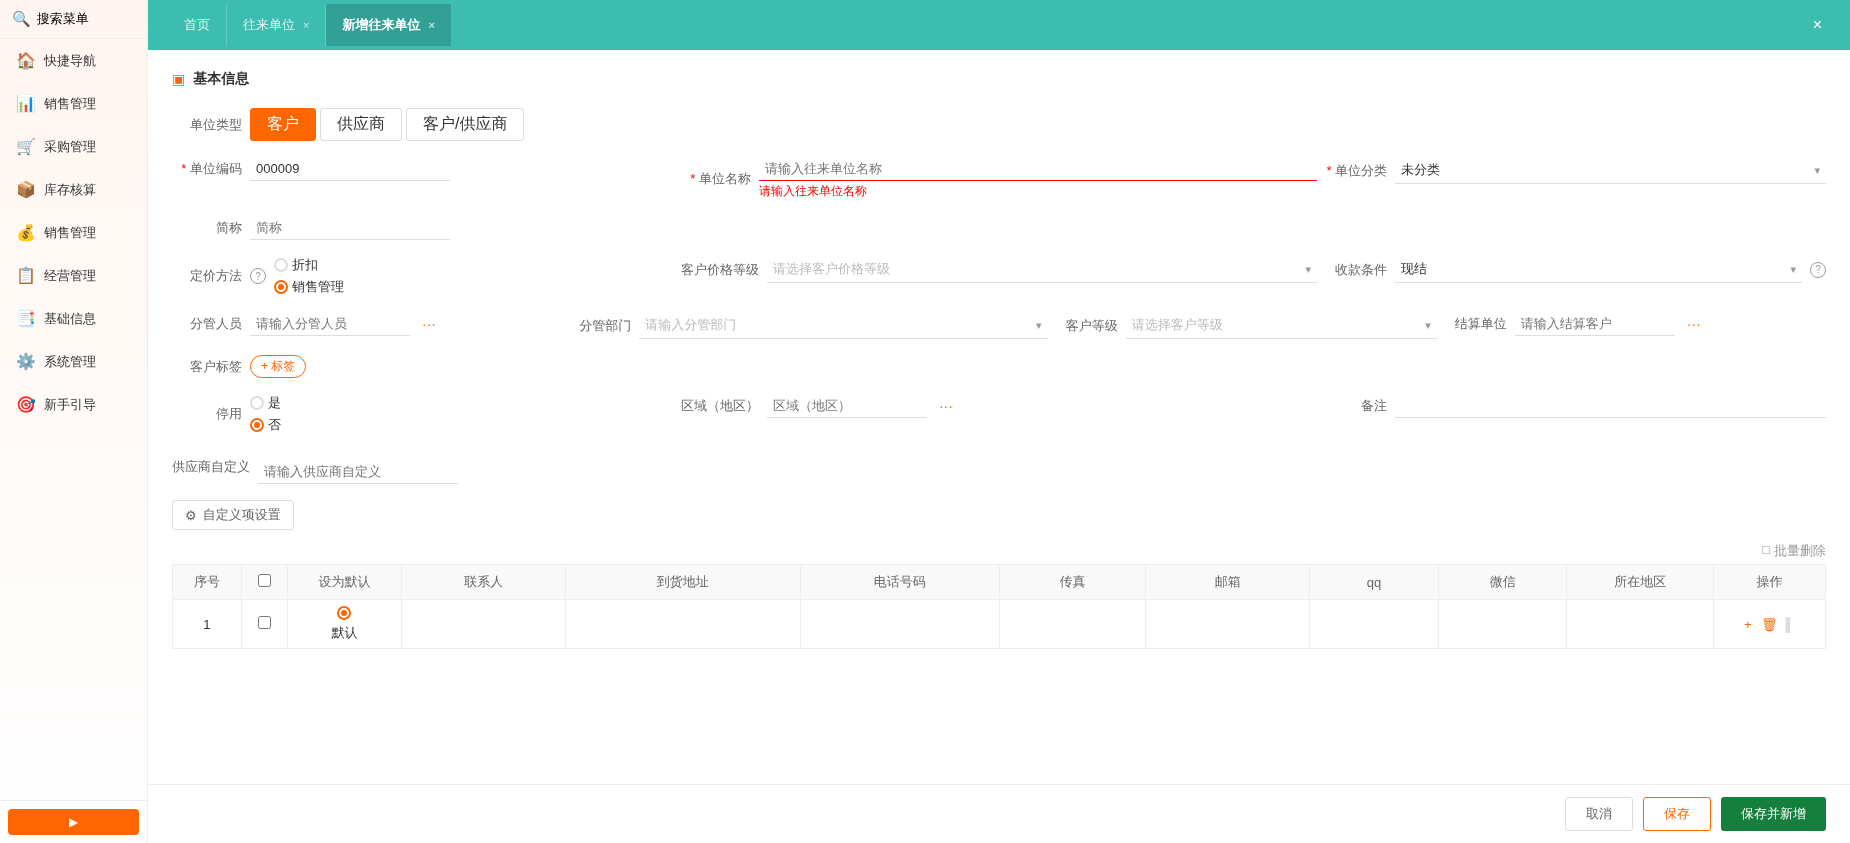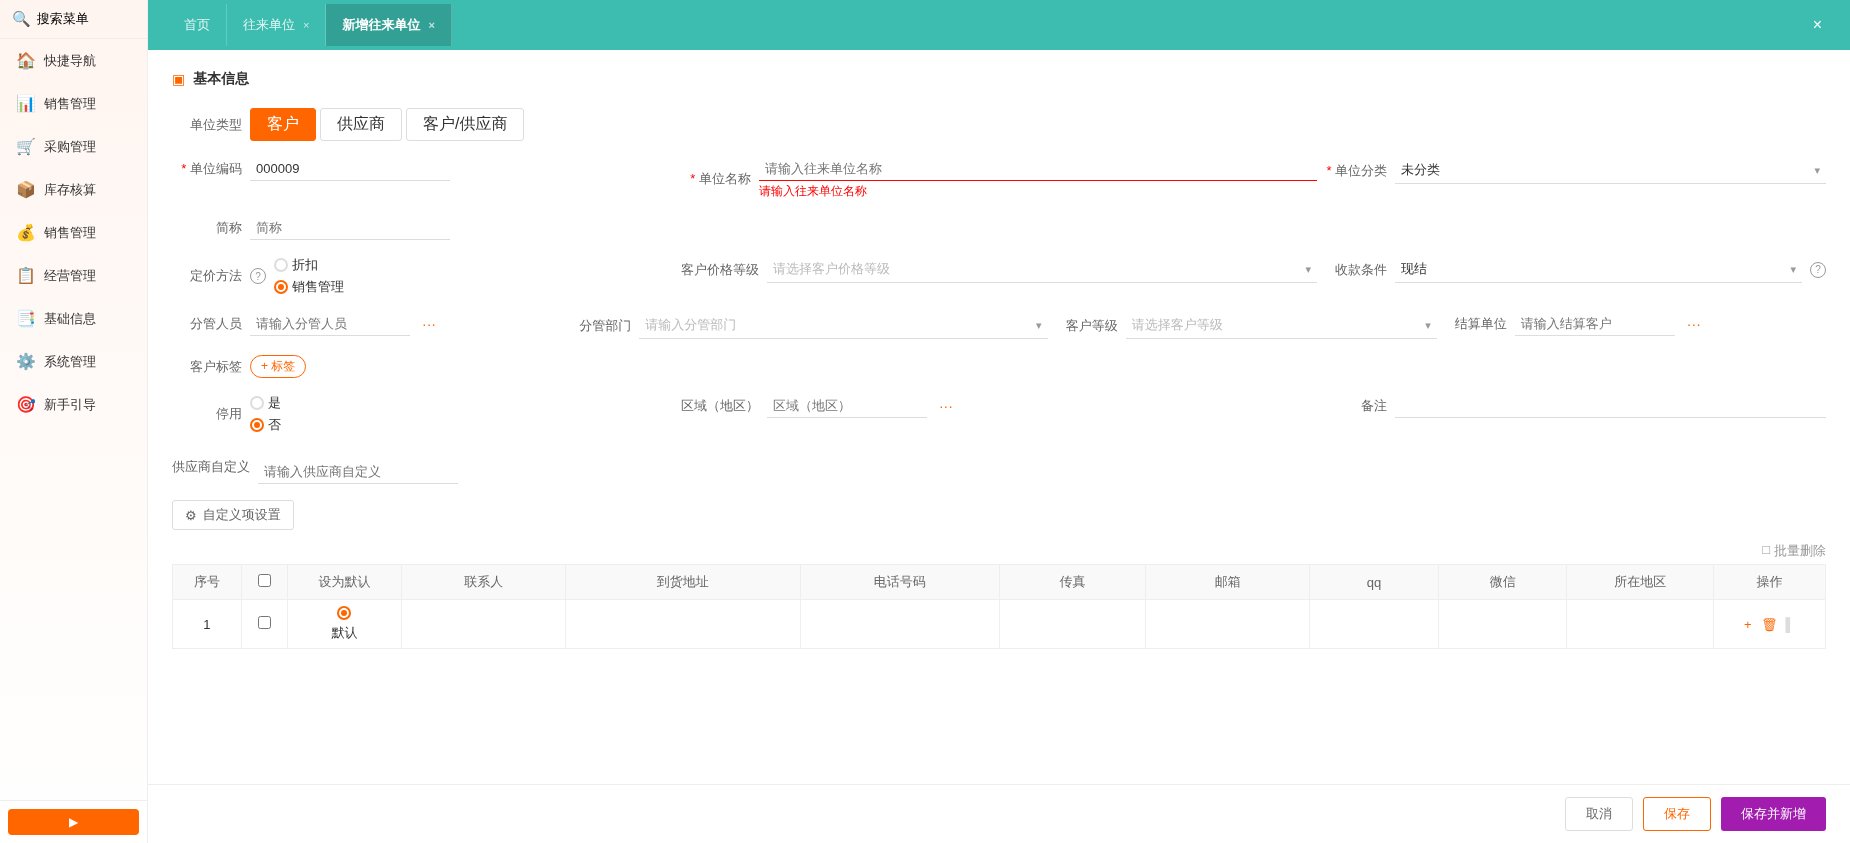--- a/index.html
+++ b/index.html
@@ -287,21 +287,21 @@
       border-radius: 3px;
       background: #fff;
       cursor: pointer;
       color: #f60;
       font-size: 13px;
     }
     .btn-save-new {
       padding: 7px 20px;
       border: none;
       border-radius: 3px;
-      background: #a21caf;
+      background: #15803d;
       cursor: pointer;
       color: #fff;
       font-size: 13px;
     }
 
     .batch-delete {
       display: flex;
       justify-content: flex-end;
       margin-bottom: 4px;
       color: #999;

